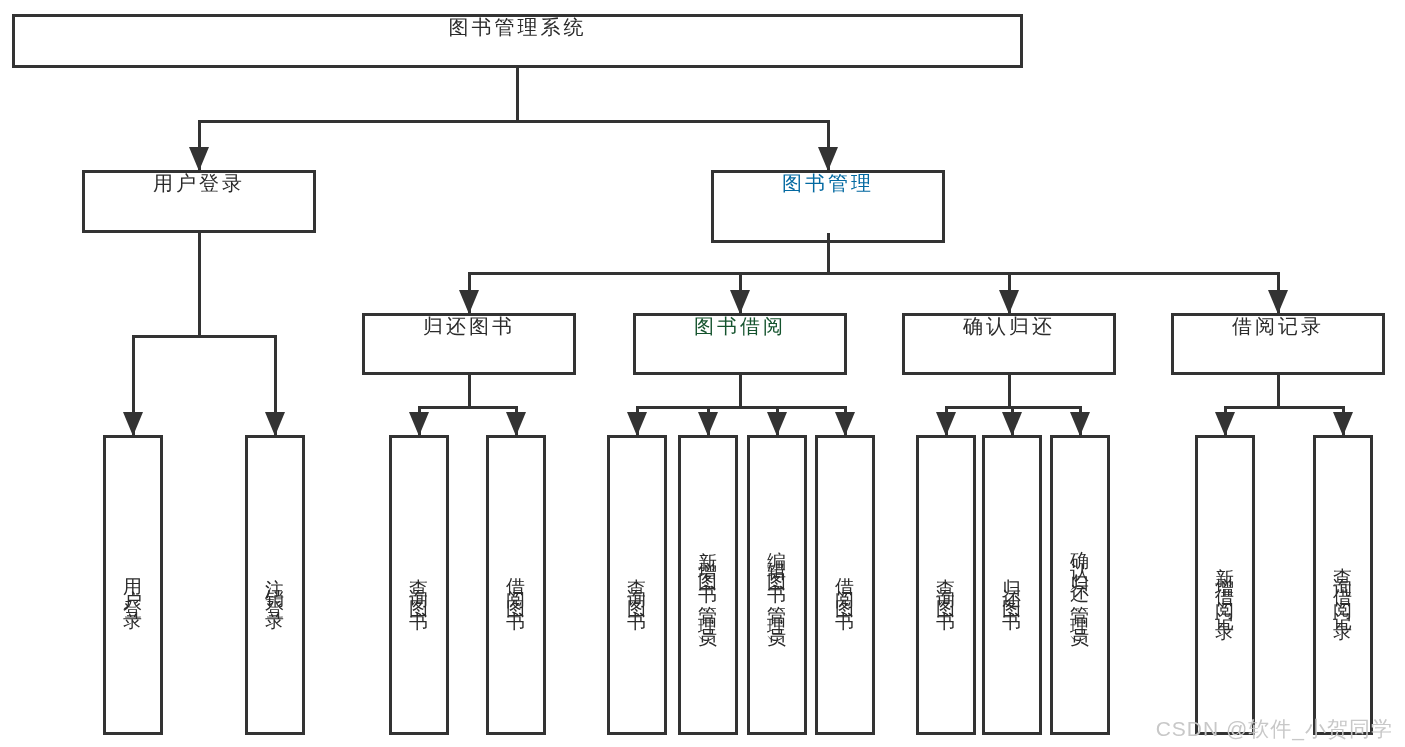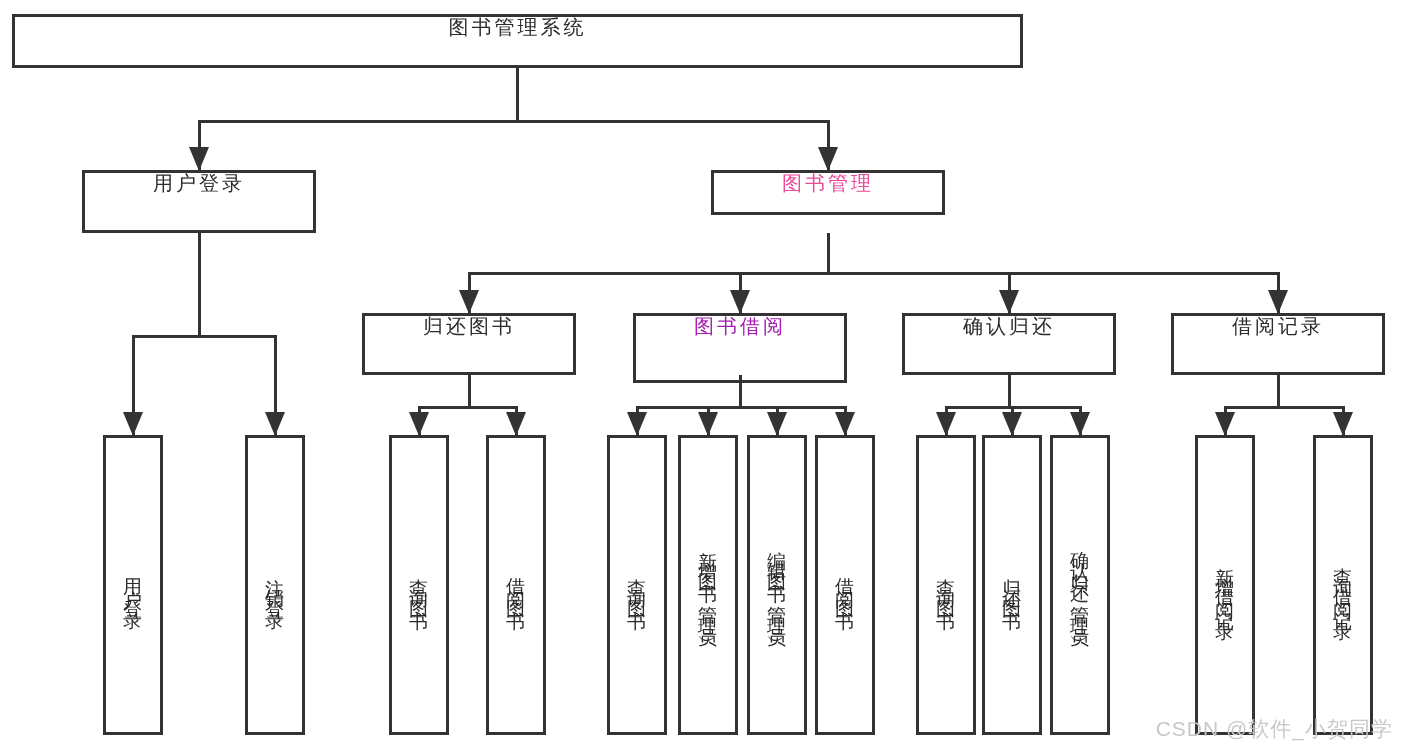--- a/index.html
+++ b/index.html
@@ -65,27 +65,27 @@
 <body>
 
 <div id="stage" style="background: rgb(255, 255, 255);">
   <div class="watermark">CSDN @软件_小贺同学</div>
 <div class="node" style="left: 12px; top: 14px; width: 1011px; height: 54px; border-color: rgb(51, 51, 51); color: rgb(43, 43, 43);">
       <span class="label">图书管理系统</span>
     </div>
     <div class="node" style="left: 82px; top: 170px; width: 234px; height: 63px; border-color: rgb(51, 51, 51); color: rgb(43, 43, 43);">
       <span class="label">用户登录</span>
     </div>
-    <div class="node" style="left: 711px; top: 170px; width: 234px; height: 45px; border-color: rgb(51, 51, 51); color: #ec4899;">
+    <div class="node" style="left: 711px; top: 170px; width: 234px; height: 73px; border-color: rgb(51, 51, 51); color: #0369a1;">
       <span class="label">图书管理</span>
     </div>
     <div class="node" style="left: 362px; top: 313px; width: 214px; height: 62px; border-color: rgb(51, 51, 51); color: rgb(43, 43, 43);">
       <span class="label">归还图书</span>
     </div>
-    <div class="node" style="left: 633px; top: 313px; width: 214px; height: 70px; border-color: rgb(51, 51, 51); color: #a21caf;">
+    <div class="node" style="left: 633px; top: 313px; width: 214px; height: 62px; border-color: rgb(51, 51, 51); color: #14532d;">
       <span class="label">图书借阅</span>
     </div>
     <div class="node" style="left: 902px; top: 313px; width: 214px; height: 62px; border-color: rgb(51, 51, 51); color: rgb(43, 43, 43);">
       <span class="label">确认归还</span>
     </div>
     <div class="node" style="left: 1171px; top: 313px; width: 214px; height: 62px; border-color: rgb(51, 51, 51); color: rgb(43, 43, 43);">
       <span class="label">借阅记录</span>
     </div>
     <div class="node vertical" style="left: 103px; top: 435px; width: 60px; height: 300px; border-color: rgb(51, 51, 51); color: rgb(43, 43, 43);">
       <span class="label">用户登录</span>

